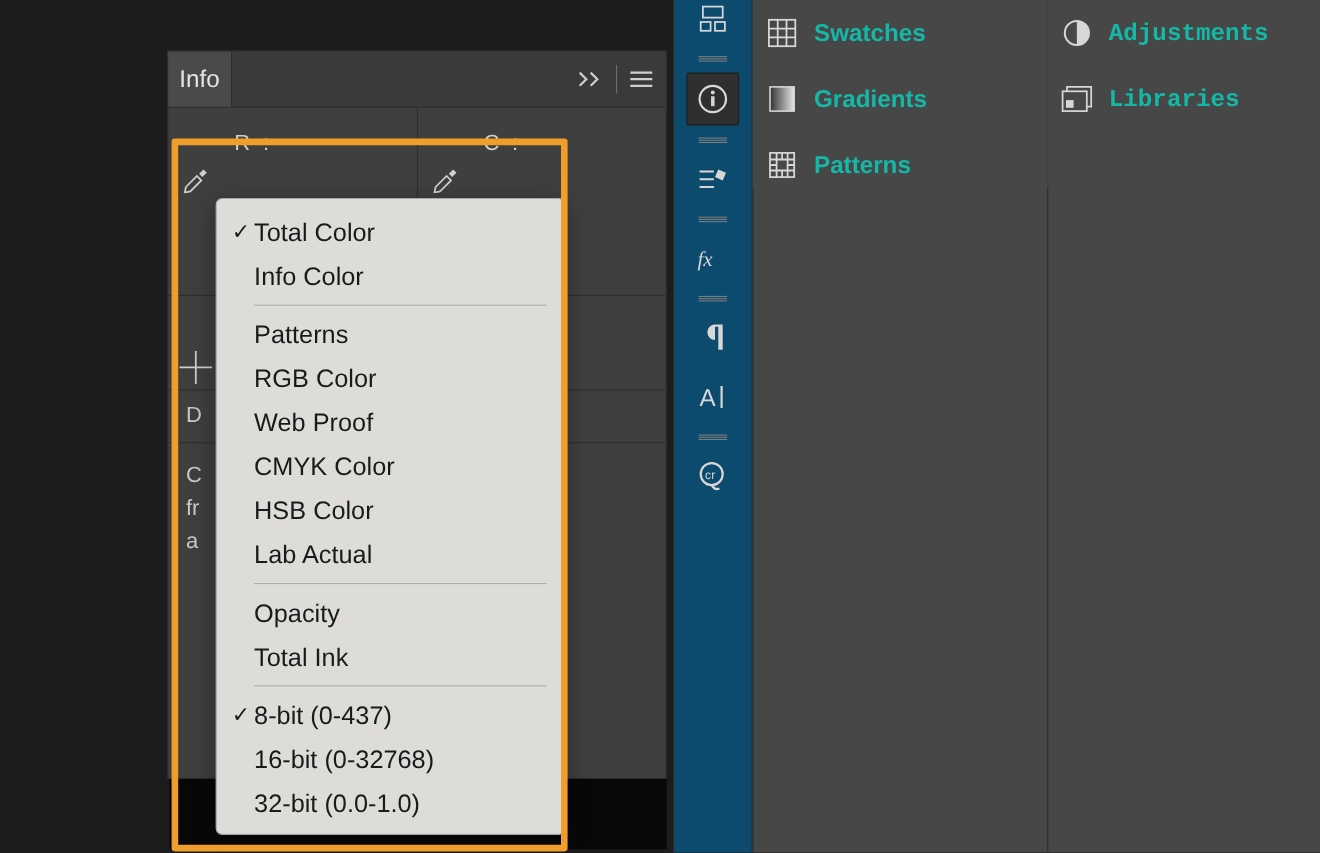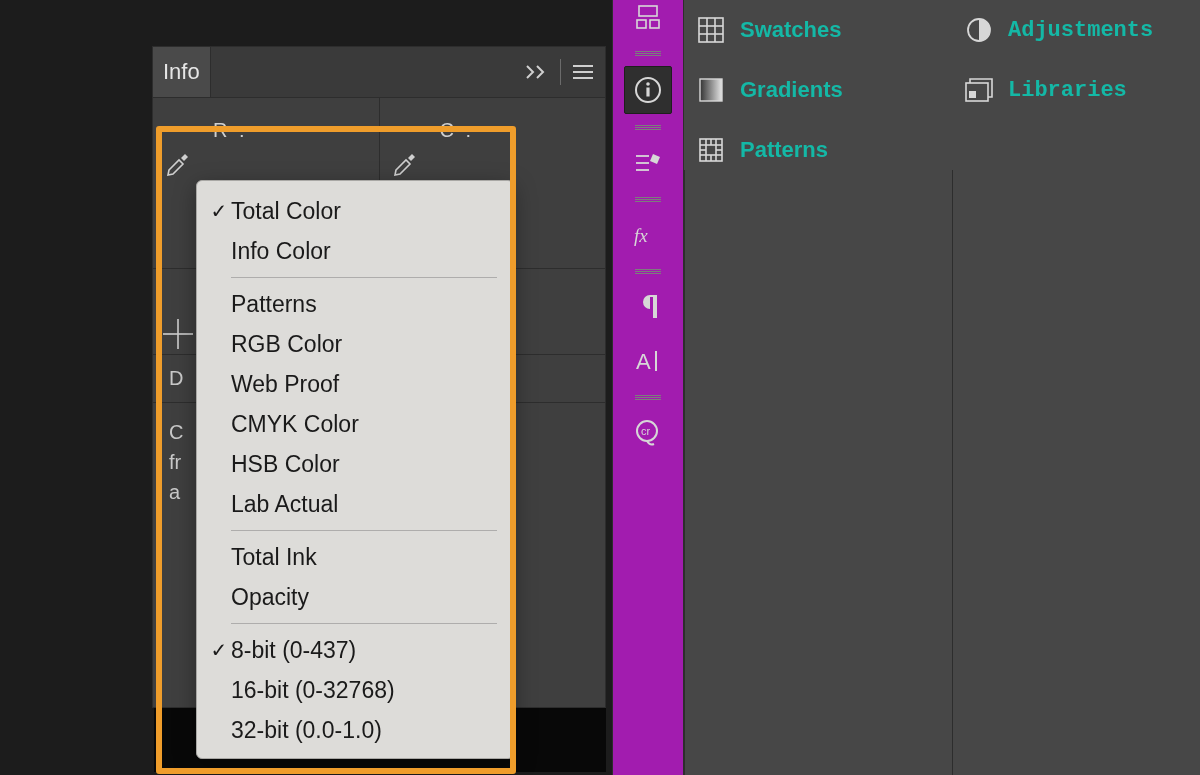--- a/index.html
+++ b/index.html
@@ -14,21 +14,21 @@
     color: #e8e8e8;
   }
 
   
   .iconbar {
     position: absolute;
     left: 612px;
     top: 0;
     width: 70px;
     height: 775px;
-    background: #a21caf;
+    background: #0c4a6e;
     border-left: 1px solid #2d2d2d;
     border-right: 1px solid #2d2d2d;
     display: flex;
     flex-direction: column;
     align-items: center;
     padding-top: 0;
   }
   .icon-slot {
     width: 46px;
     height: 46px;
@@ -538,25 +538,25 @@
     <span class="check"></span>
     <span>HSB Color</span>
   </div>
   <div class="menu-item">
     <span class="check"></span>
     <span>Lab Actual</span>
   </div>
   <hr>
   <div class="menu-item">
     <span class="check"></span>
+    <span>Opacity</span>
+  </div>
+  <div class="menu-item">
+    <span class="check"></span>
     <span>Total Ink</span>
-  </div>
-  <div class="menu-item">
-    <span class="check"></span>
-    <span>Opacity</span>
   </div>
   <hr>
   <div class="menu-item">
     <span class="check">✓</span>
     <span>8-bit (0-437)</span>
   </div>
   <div class="menu-item">
     <span class="check"></span>
     <span>16-bit (0-32768)</span>
   </div>

